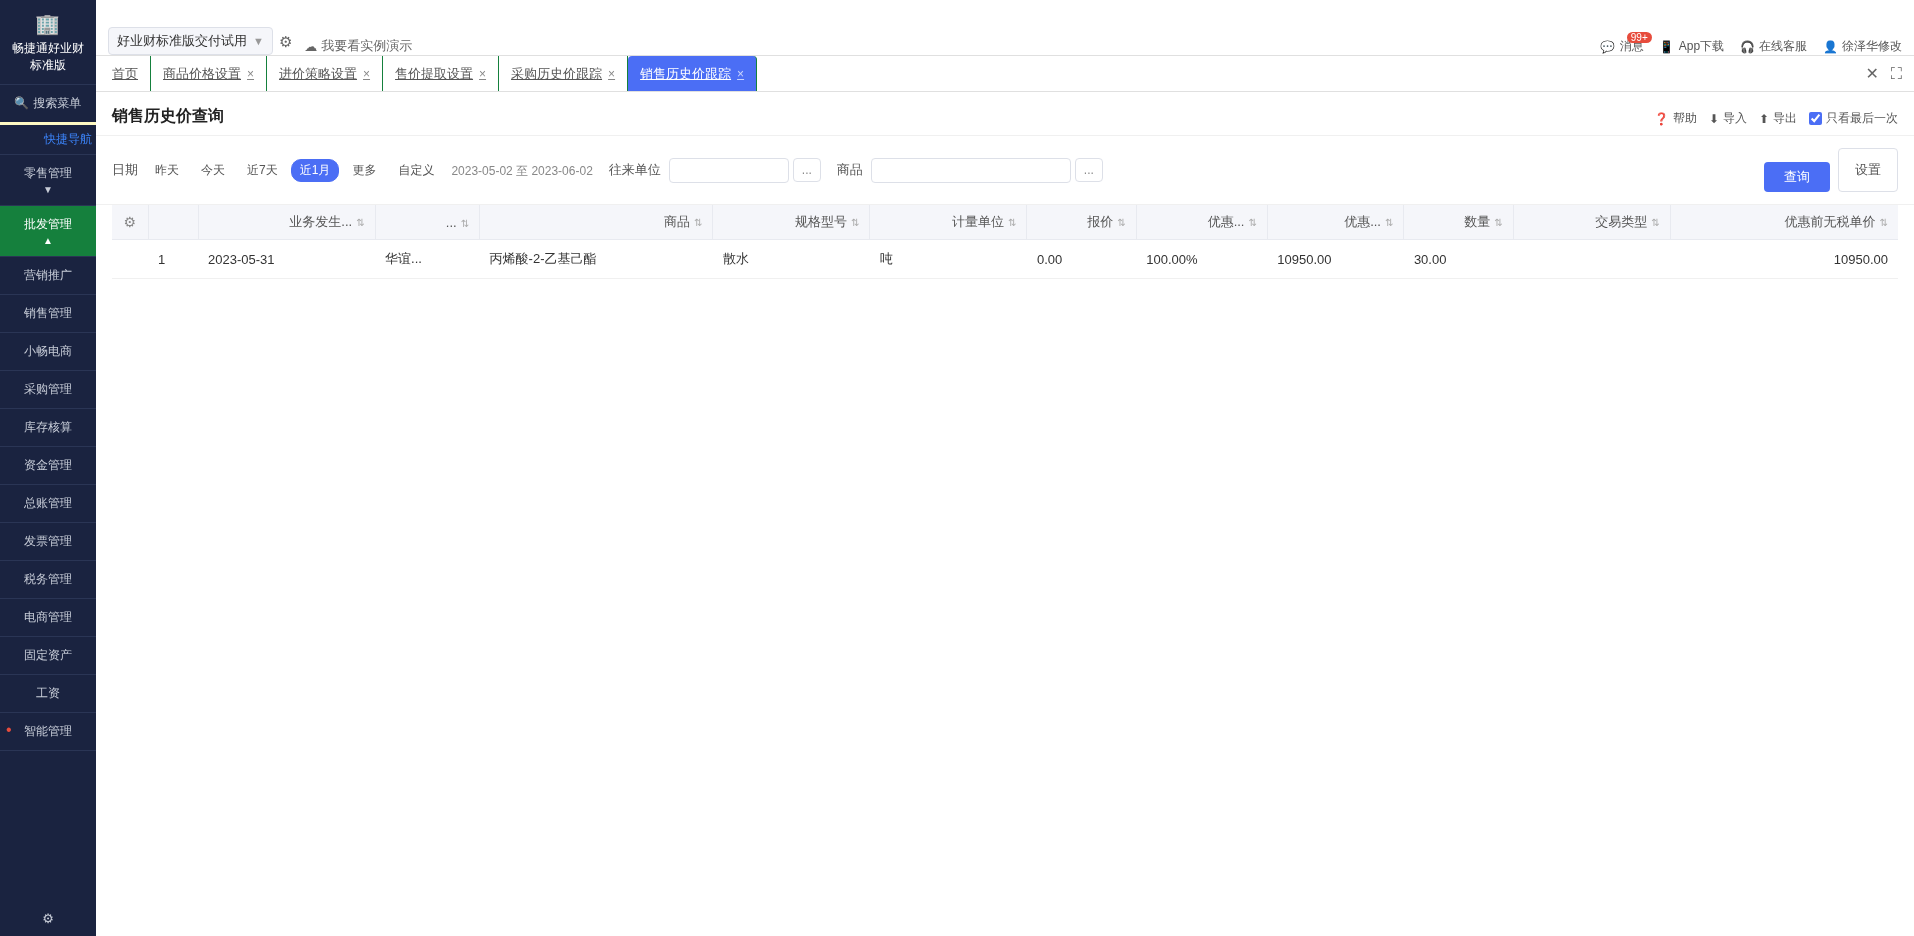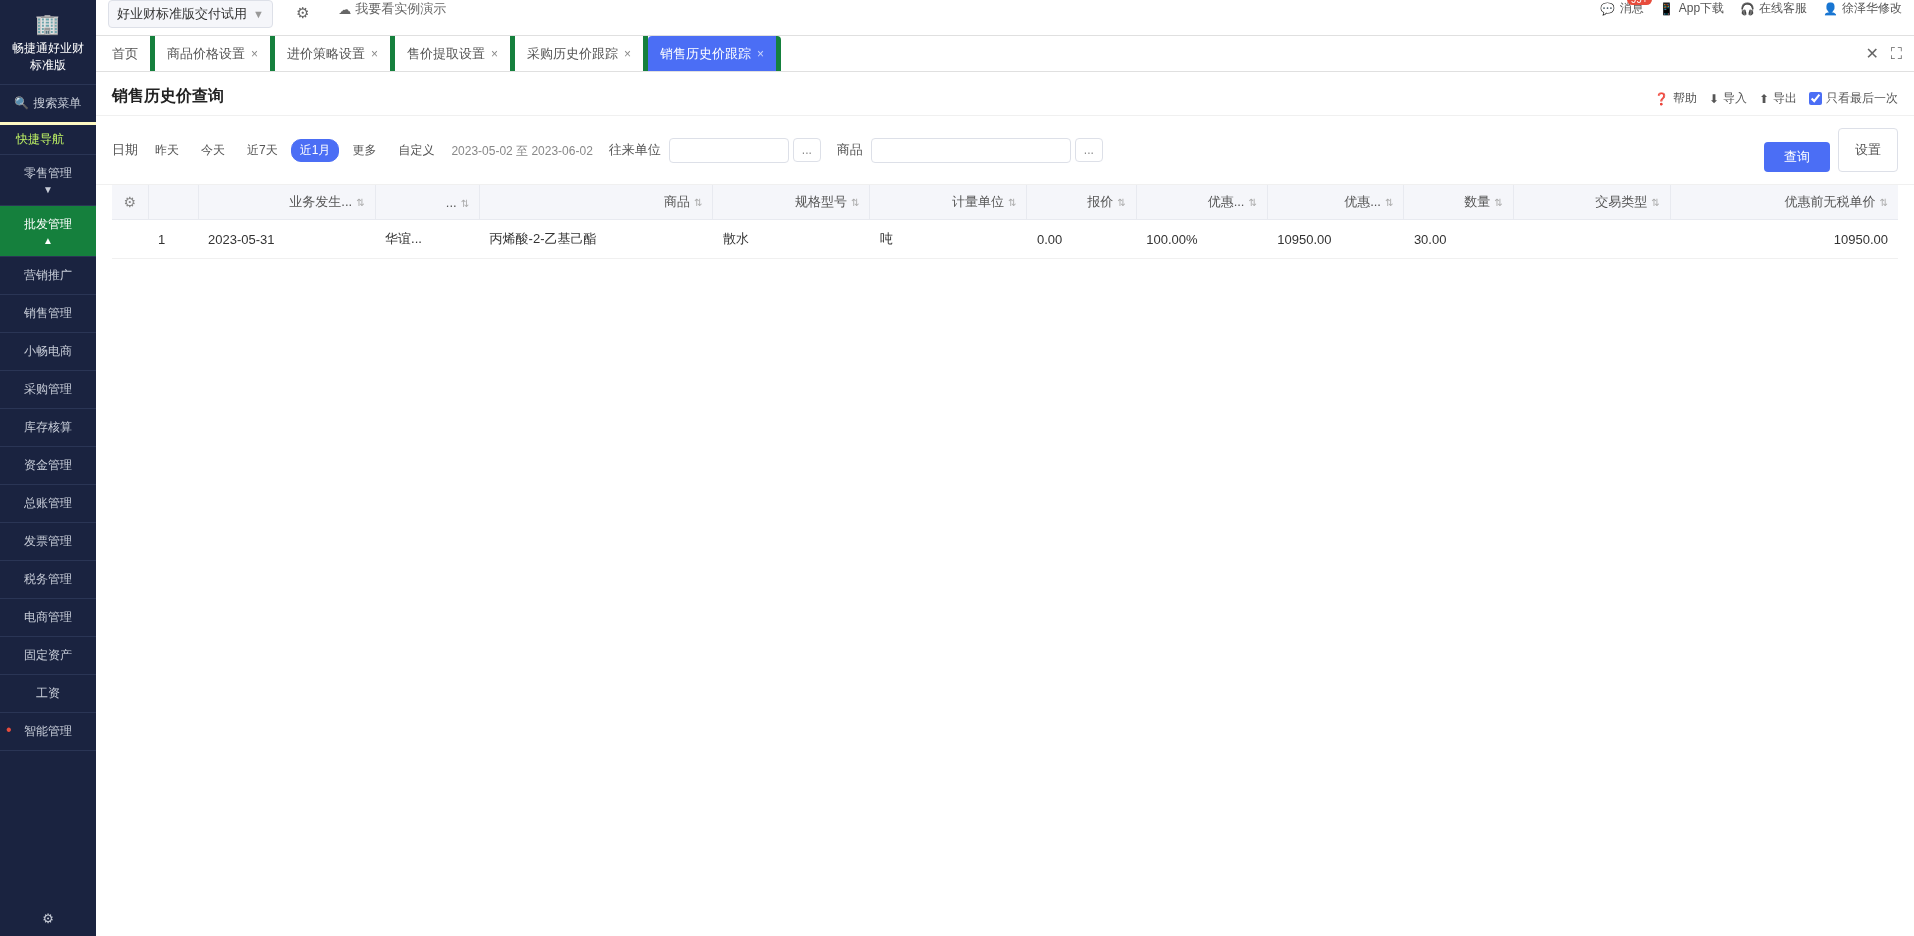--- a/index.html
+++ b/index.html
@@ -32,26 +32,26 @@
     }
     .sidebar-search {
       padding: 10px 8px;
       text-align: center;
       cursor: pointer;
       font-size: 12px;
       color: #c8cdd8;
       border-bottom: 3px solid #fef9c3;
     }
     .sidebar-nav {
-      padding: 6px 16px;
+      padding: 6px 4px;
       border-bottom: 1px solid #2a3555;
-      text-align: left;
-      cursor: pointer;
-      font-size: 12px;
-      color: #bef264;
+      text-align: right;
+      cursor: pointer;
+      font-size: 12px;
+      color: #3b82f6;
     }
     .sidebar-item {
       padding: 10px 4px;
       text-align: center;
       cursor: pointer;
       font-size: 12px;
       color: #c8cdd8;
       display: flex;
       flex-direction: column;
       align-items: center;
@@ -77,24 +77,24 @@
       display: flex;
       flex-direction: column;
       overflow: hidden;
     }
 
     
     .topbar {
       background: #fff;
       border-bottom: 1px solid #e0e0e0;
       display: flex;
-      align-items: flex-start;
+      align-items: flex-end;
       padding: 0 12px;
-      height: 36px;
-      gap: 19px;
+      height: 56px;
+      gap: 2px;
     }
     .topbar-product-select {
       display: flex;
       align-items: center;
       gap: 6px;
       background: #f5f6fa;
       border: 1px solid #dde0e8;
       border-radius: 4px;
       padding: 4px 8px;
       cursor: pointer;
@@ -157,23 +157,24 @@
     }
     .tabs-bar::-webkit-scrollbar { height: 3px; }
     .tab {
       display: flex;
       align-items: center;
       gap: 4px;
       padding: 6px 12px;
       cursor: pointer;
       font-size: 13px;
       color: #555;
-      border-right: 5px solid #15803d;
+      border-right: 1px solid #15803d;
       white-space: nowrap;
       height: 36px;
+      text-decoration: underline;
     }
     .tab.active {
       background: #4b6ef5;
       color: #fff;
       border-radius: 4px 4px 0 0;
     }
     .tab .close-btn {
       font-size: 12px;
       color: inherit;
       opacity: 0.7;

